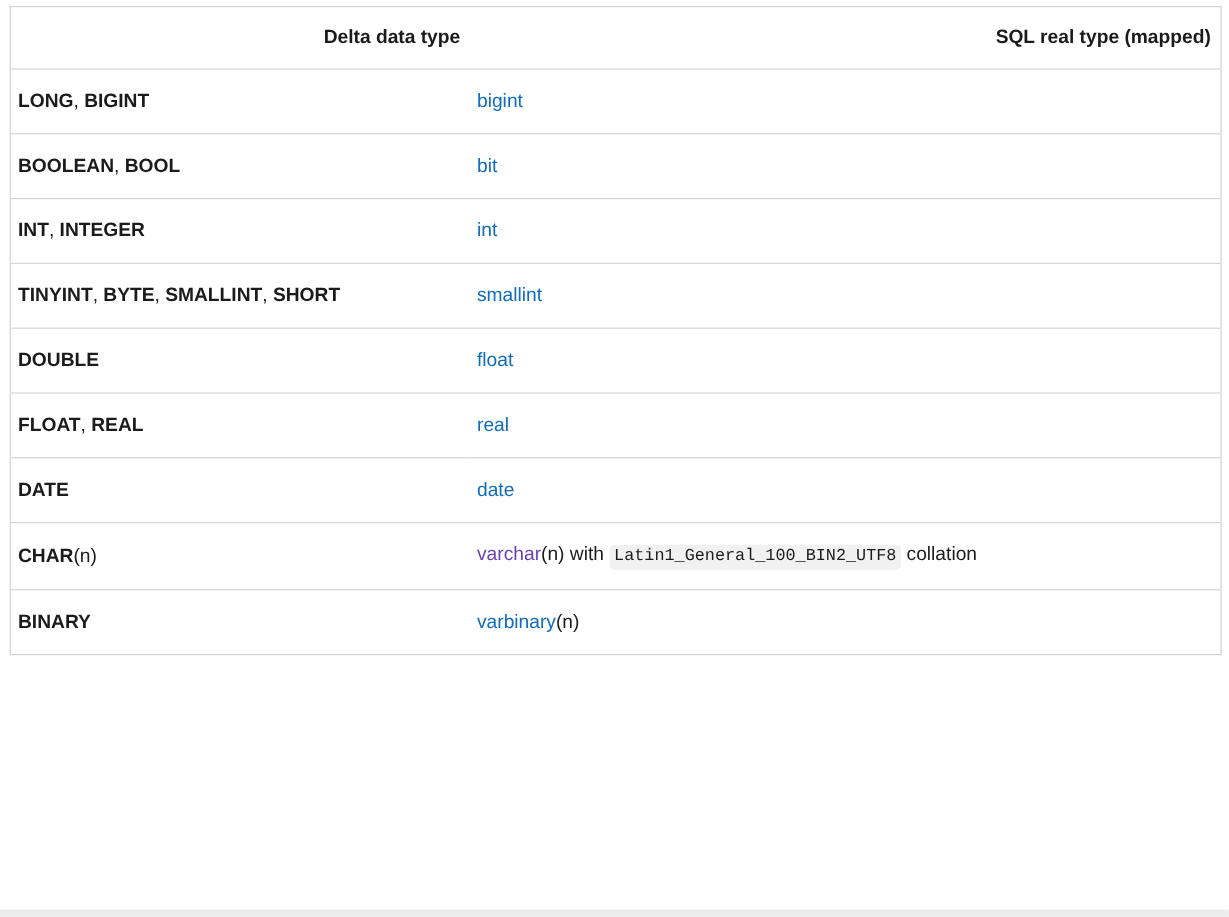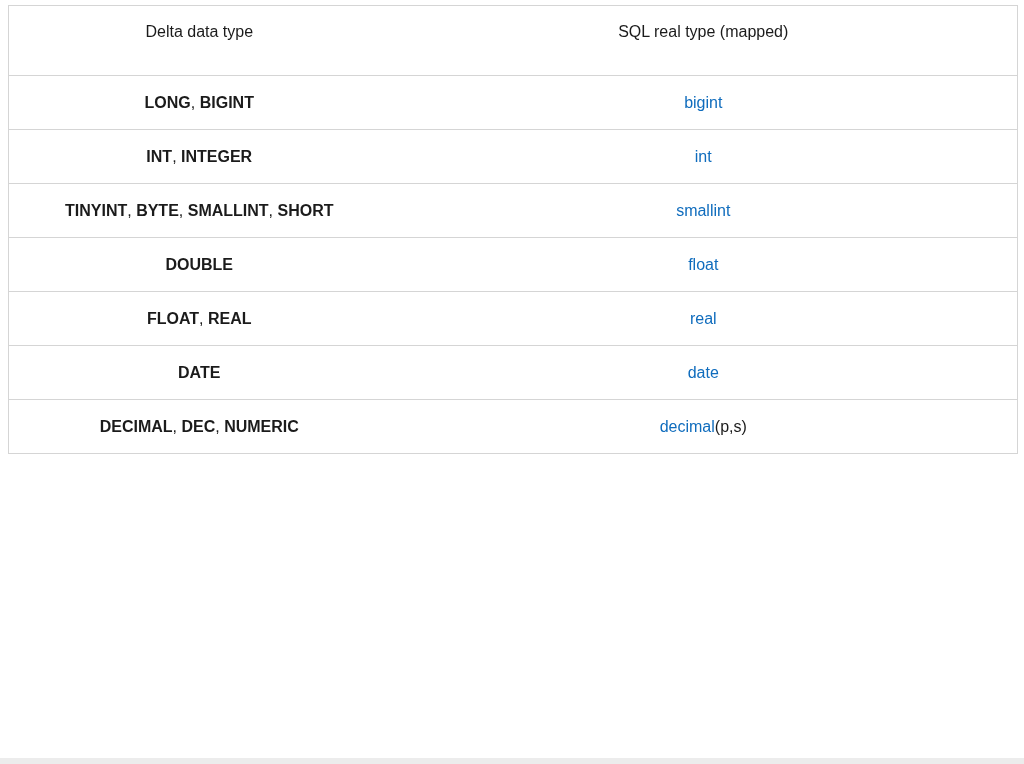--- a/index.html
+++ b/index.html
@@ -23,31 +23,31 @@
   table.mapping-table {
     border-collapse: collapse;
     width: 1010px;
     table-layout: fixed;
     font-size: 16px;
     border: 1px solid var(--border, #d5d5d5);
     background: #ffffff;
   }
   col.col-delta { width: 383px; }
   thead th {
-    text-align: center;
+    text-align: right;
     vertical-align: middle;
-    font-weight: 400;
+    font-weight: 700;
     font-size: 16px;
-    padding: 15px 8px 33px 6px;
+    padding: 15px 8px 15px 6px;
     line-height: 21px;
     border-bottom: 1px solid var(--border, #d5d5d5);
     color: var(--text, #1b1b1b);
   }
   tbody td {
-    text-align: center;
+    text-align: left;
     vertical-align: middle;
     padding: 16px 8px 16px 6px;
     line-height: 21px;
     border-bottom: 1px solid var(--border, #d5d5d5);
   }
   tbody tr:last-child td { border-bottom: none; }
   .seg-bold { font-weight: 700; }
   .seg-plain { font-weight: 400; }
   a.seg-link, a.seg-visited {
     text-decoration: none;
@@ -87,20 +87,24 @@
         <th>Delta data type</th>
         <th>SQL real type (mapped)</th>
       </tr>
     </thead>
     <tbody id="table-body">
   <tr>
     <td><span class="seg-bold">LONG</span><span class="seg-plain">, </span><span class="seg-bold">BIGINT</span></td>
     <td><a href="#" class="seg-link">bigint</a></td>
   </tr>
 
+  <tr>
+    <td><span class="seg-bold">BOOLEAN</span><span class="seg-plain">, </span><span class="seg-bold">BOOL</span></td>
+    <td><a href="#" class="seg-link">bit</a></td>
+  </tr>
 
   <tr>
     <td><span class="seg-bold">INT</span><span class="seg-plain">, </span><span class="seg-bold">INTEGER</span></td>
     <td><a href="#" class="seg-link">int</a></td>
   </tr>
 
   <tr>
     <td><span class="seg-bold">TINYINT</span><span class="seg-plain">, </span><span class="seg-bold">BYTE</span><span class="seg-plain">, </span><span class="seg-bold">SMALLINT</span><span class="seg-plain">, </span><span class="seg-bold">SHORT</span></td>
     <td><a href="#" class="seg-link">smallint</a></td>
   </tr>
@@ -114,25 +118,29 @@
     <td><span class="seg-bold">FLOAT</span><span class="seg-plain">, </span><span class="seg-bold">REAL</span></td>
     <td><a href="#" class="seg-link">real</a></td>
   </tr>
 
   <tr>
     <td><span class="seg-bold">DATE</span></td>
     <td><a href="#" class="seg-link">date</a></td>
   </tr>
 
 
-
+  <tr>
+    <td><span class="seg-bold">CHAR</span><span class="seg-plain">(n)</span></td>
+    <td><a href="#" class="seg-visited">varchar</a><span class="seg-plain">(n) with </span><code class="seg-code">Latin1_General_100_BIN2_UTF8</code><span class="seg-plain"> collation</span></td>
+  </tr>
 
 
 
   <tr>
-    <td><span class="seg-bold">DECIMAL</span><span class="seg-plain">, </span><span class="seg-bold">DEC</span><span class="seg-plain">, </span><span class="seg-bold">NUMERIC</span></td>
-    <td><a href="#" class="seg-link">decimal</a><span class="seg-plain">(p,s)</span></td>
+    <td><span class="seg-bold">BINARY</span></td>
+    <td><a href="#" class="seg-link">varbinary</a><span class="seg-plain">(n)</span></td>
   </tr>
+
 </tbody>
   </table>
 </div>
 
 <div class="bottom-strip"></div>
 
 </body></html>

